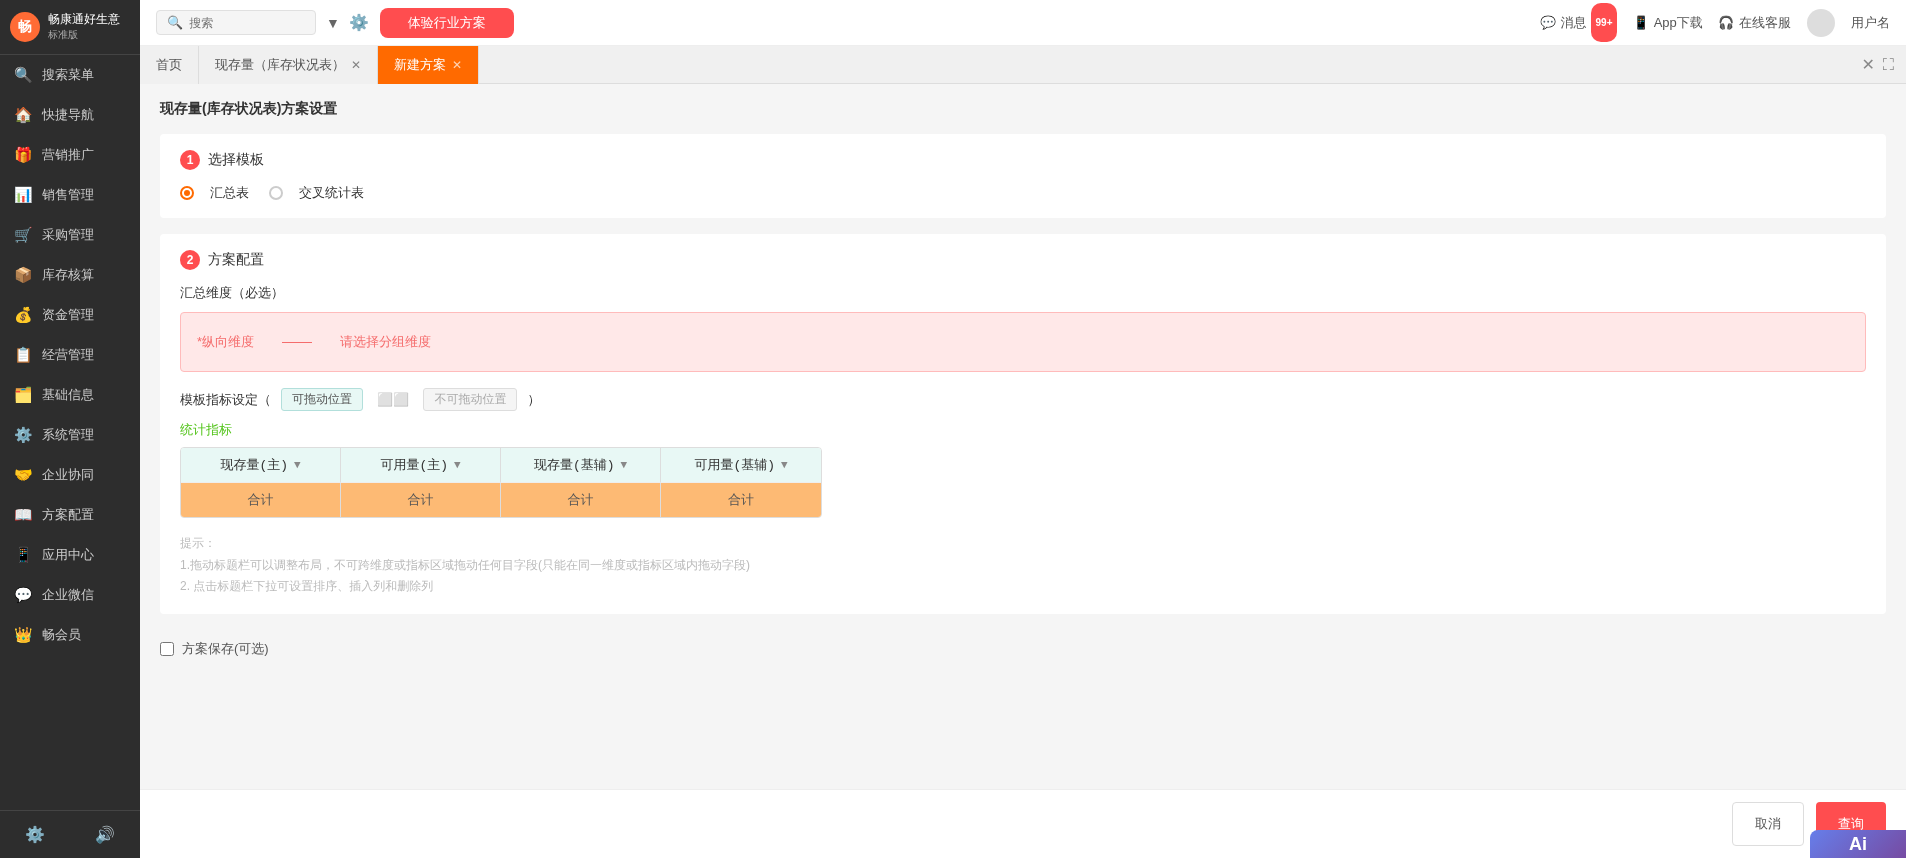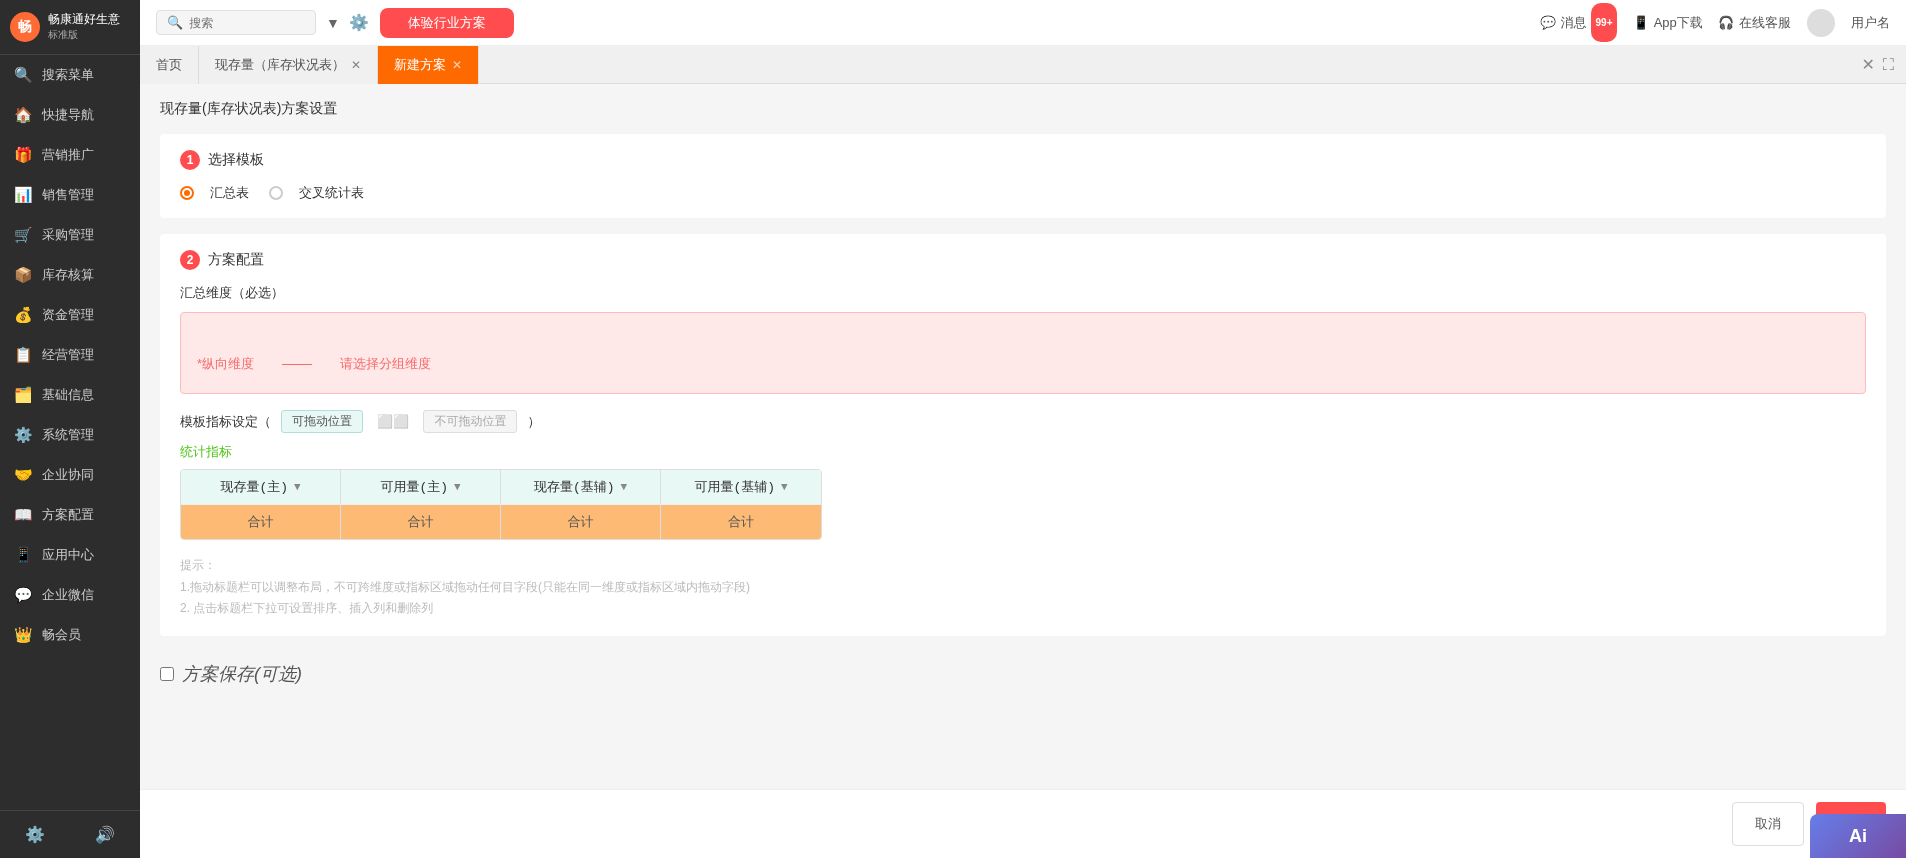--- a/index.html
+++ b/index.html
@@ -242,20 +242,21 @@
       flex: 1;
       overflow-y: auto;
       padding: 16px 20px;
       background: #f5f5f5;
     }
 
     .page-title {
       font-size: 14px;
       color: #333;
       margin-bottom: 16px;
+      font-weight: bold;
     }
 
     .section-card {
       background: white;
       border-radius: 4px;
       padding: 16px 20px;
       margin-bottom: 16px;
     }
 
     .step-header {
@@ -328,21 +329,20 @@
       border-radius: 4px;
       padding: 20px 16px;
       margin-bottom: 16px;
     }
     .dimension-row {
       display: flex;
       align-items: center;
       gap: 24px;
       color: #f56c6c;
       font-size: 13px;
-      margin-top: 22px;
     }
     .dimension-required {
       color: #f56c6c;
     }
     .dimension-line {
       width: 40px;
       border-top: 1px solid #f56c6c;
       display: inline-block;
     }
     .dimension-placeholder {
@@ -443,23 +443,22 @@
       padding: 10px 0;
     }
     .checkbox {
       width: 14px;
       height: 14px;
       border: 1px solid #ccc;
       border-radius: 2px;
       cursor: pointer;
     }
     .save-label {
-      font-size: 18px;
-      color: #555;
-      font-style: italic;
+      font-size: 13px;
+      color: #555;
     }
 
     
     .footer {
       background: white;
       border-top: 1px solid #eee;
       padding: 12px 20px;
       display: flex;
       justify-content: flex-end;
       gap: 12px;
@@ -483,21 +482,21 @@
       cursor: pointer;
       color: white;
     }
 
     
     .ai-btn {
       position: fixed;
       right: 0;
       bottom: 0;
       width: 96px;
-      height: 44px;
+      height: 28px;
       background: linear-gradient(135deg, #667eea 0%, #764ba2 100%);
       color: white;
       display: flex;
       align-items: center;
       justify-content: center;
       font-size: 18px;
       font-weight: bold;
       cursor: pointer;
       border-radius: 8px 0 0 0;
     }

